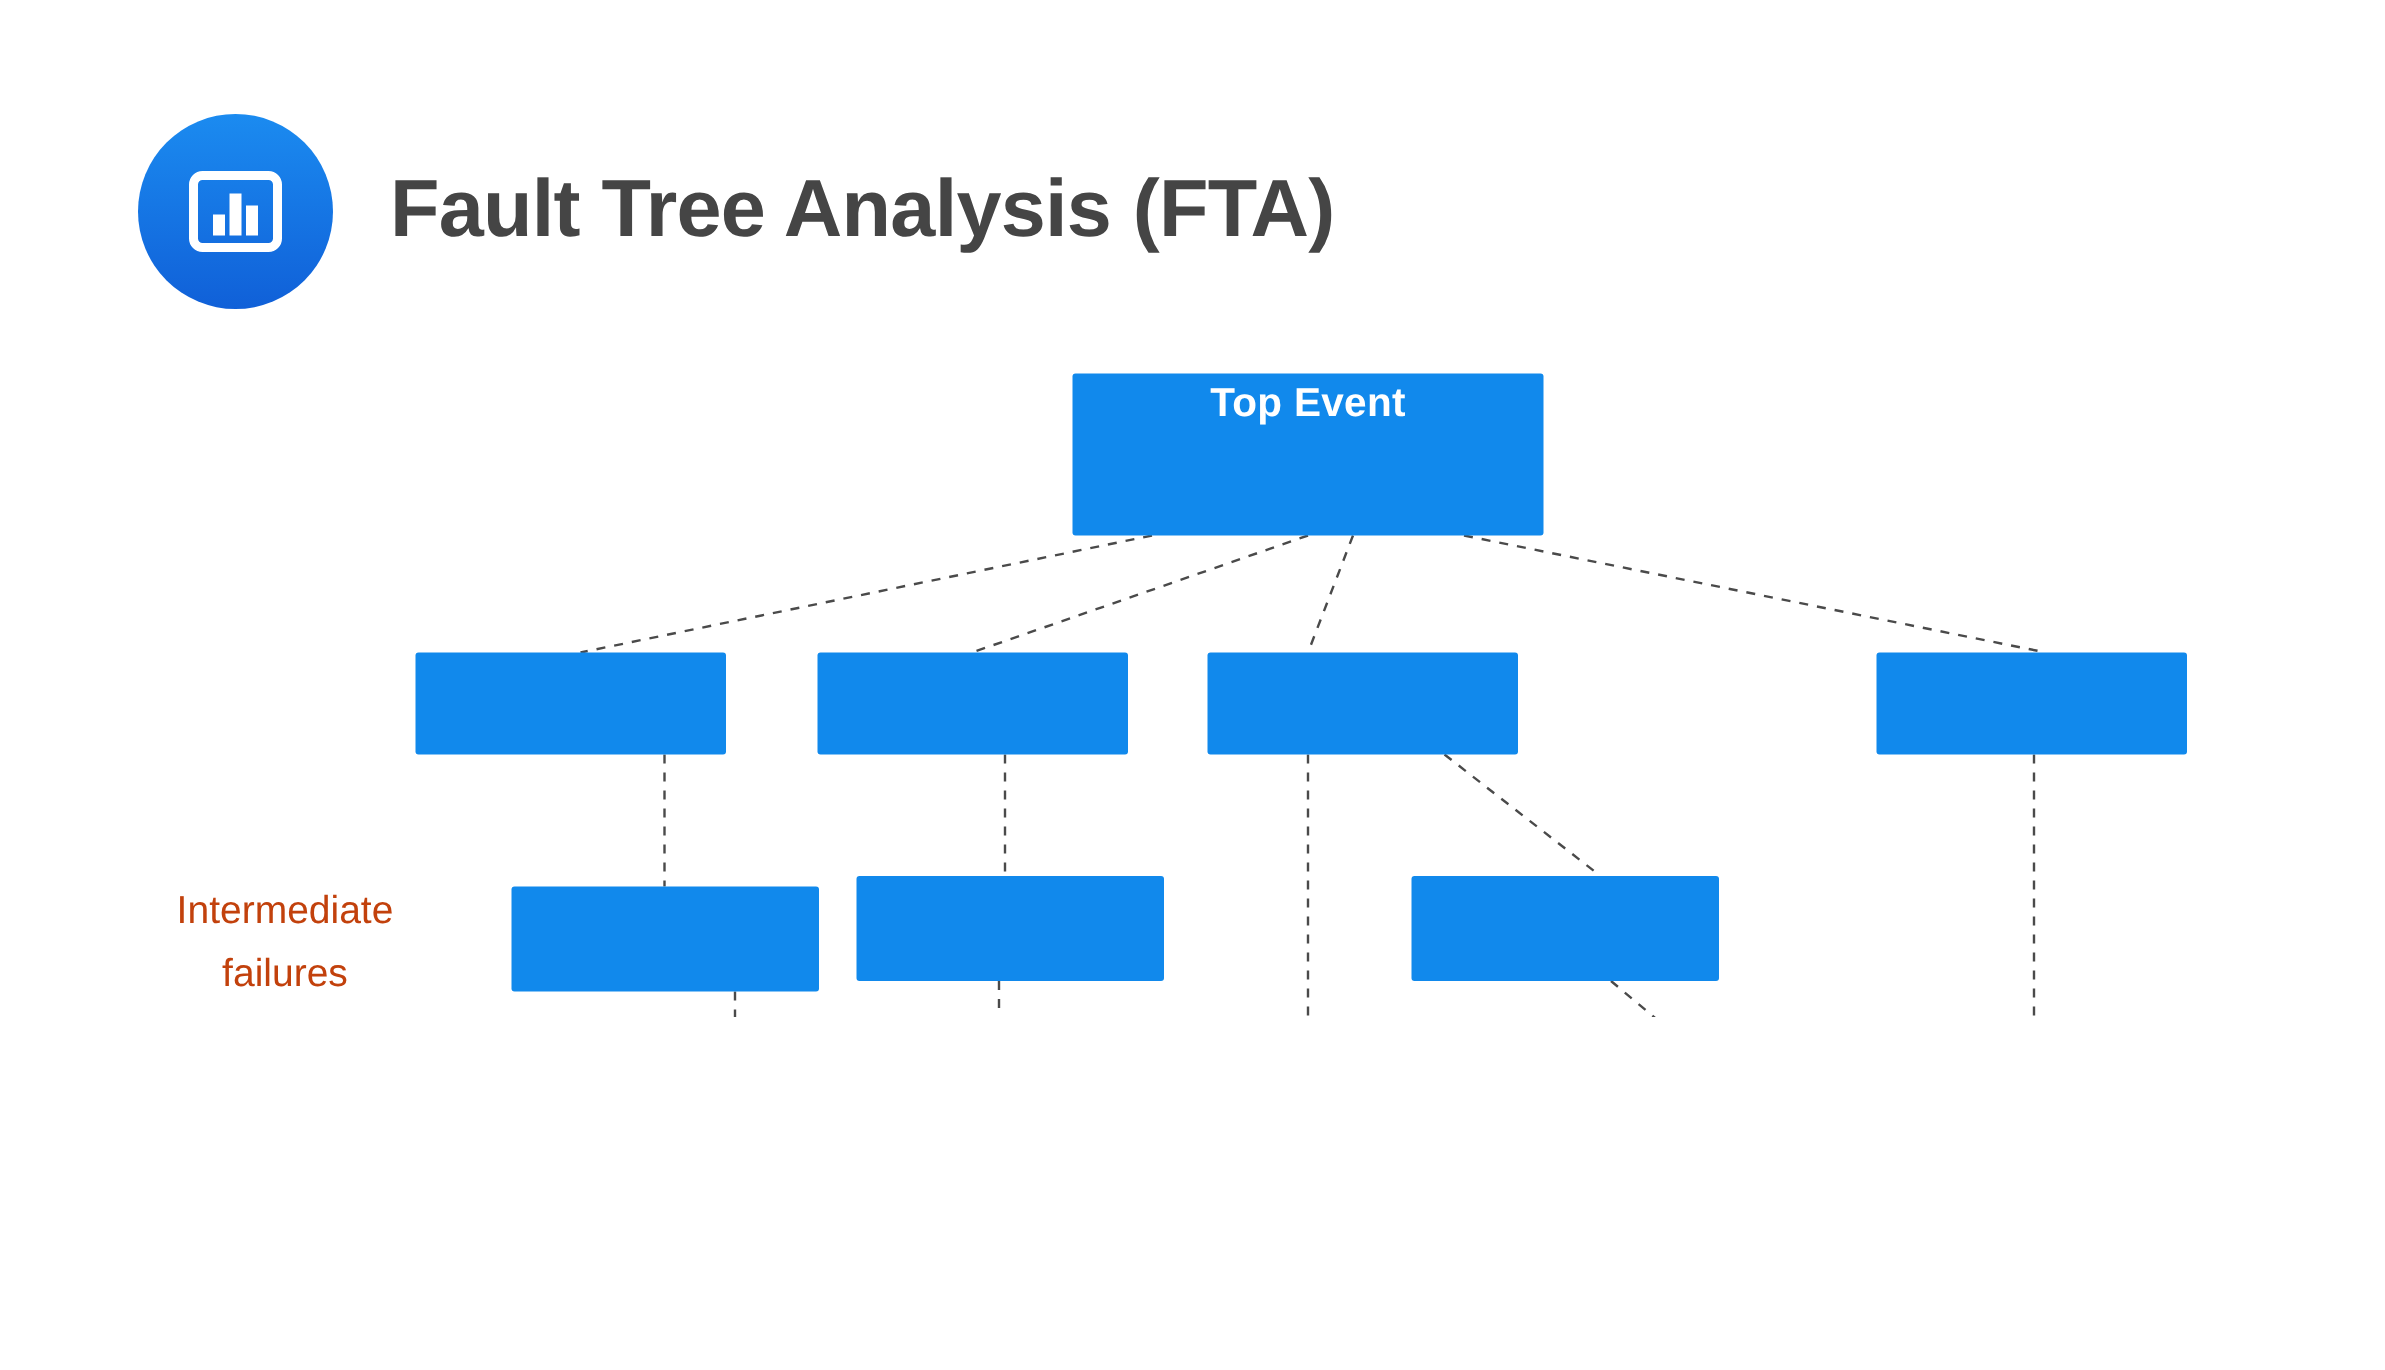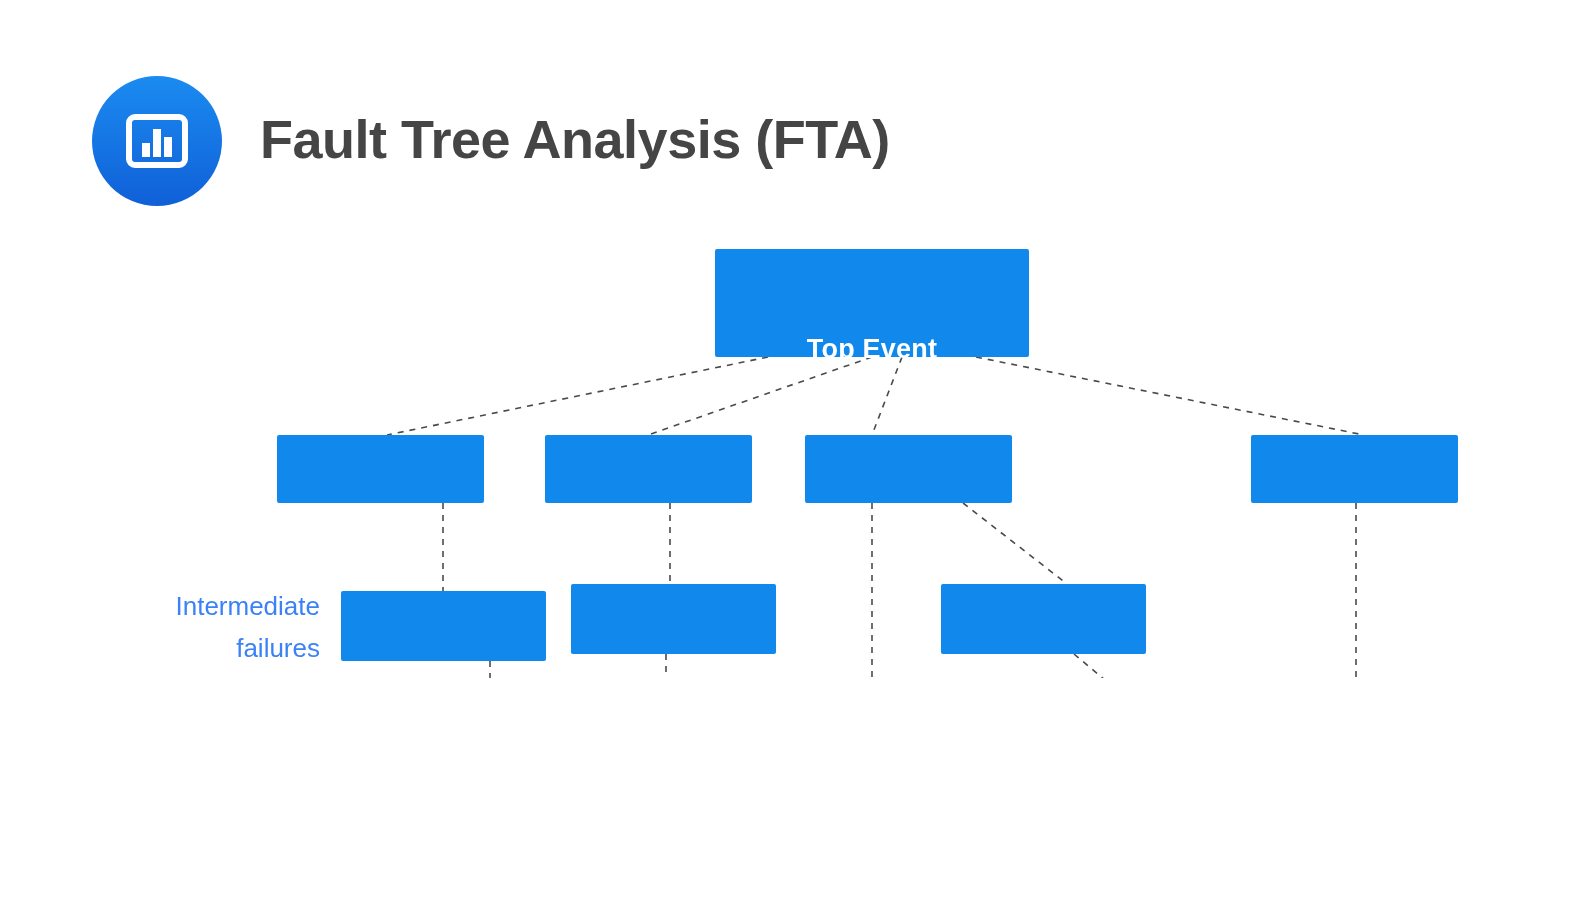--- a/index.html
+++ b/index.html
@@ -47,24 +47,24 @@
     letter-spacing: -0.5px;
     white-space: nowrap;
     line-height: 1;
     margin: 0;
     padding-bottom: 4px;
   }
 
   
   .row-label {
     position: absolute;
-    color: #3b82f6;
+    color: #c2410c;
     font-size: 26px;
     line-height: 42px;
-    text-align: right;
+    text-align: center;
     white-space: pre-line;
   }
   #label-intermediate {
     left: 60px;
     top: 585px;
     width: 260px;
   }
   #label-primary {
     left: 60px;
     top: 795px;
@@ -81,21 +81,21 @@
     pointer-events: none;
   }
 
   
   .node-box {
     position: absolute;
     background: #1189ec;
     border-radius: 2px;
     box-sizing: border-box;
     display: flex;
-    align-items: flex-end;
+    align-items: flex-start;
     justify-content: center;
   }
   .node-box .node-text {
     color: #ffffff;
     font-size: 27px;
     font-weight: bold;
     letter-spacing: 0.2px;
     line-height: 1;
     position: relative;
     top: 6px;

